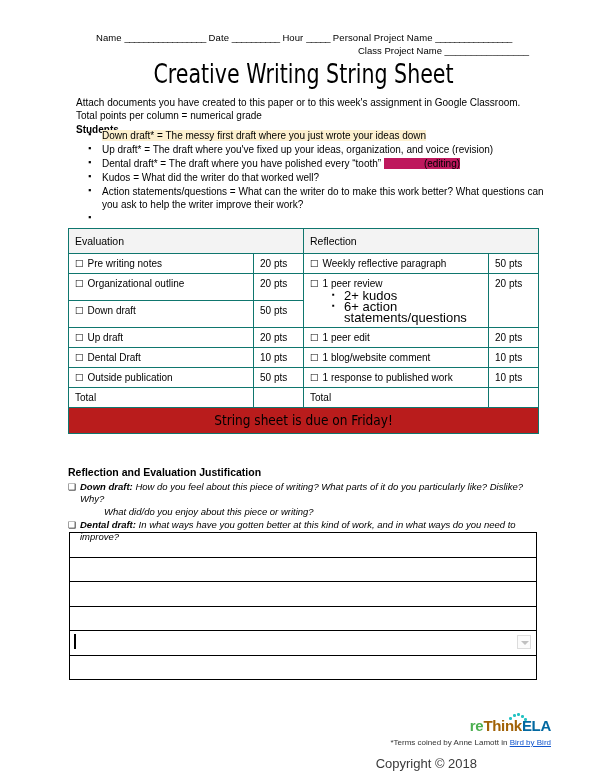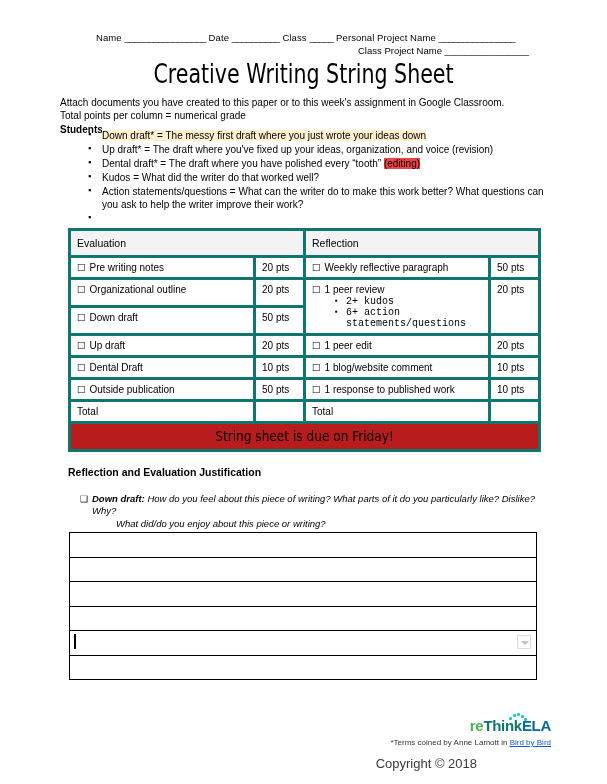--- a/index.html
+++ b/index.html
@@ -54,21 +54,21 @@
     line-height: 30px;
     font-family: "Liberation Sans Narrow", "DejaVu Sans Condensed", "Liberation Sans", sans-serif;
     transform: scaleX(0.88);
     transform-origin: center top;
     letter-spacing: 0px;
   }
 
   
   .intro {
     position: absolute;
-    left: 60px;
+    left: 76px;
     top: 96px;
     width: 478px;
     font-size: 10px;
     line-height: 13.4px;
   }
   .intro .strong { font-weight: bold; }
 
   .bullets {
     position: absolute;
     left: 68px;
@@ -86,35 +86,35 @@
     margin: 0 0 0.5px 0;
   }
   .bullets li::before {
     content: "\25AA";
     position: absolute;
     left: 20px;
     top: -1px;
     font-size: 9px;
   }
   .hl { background: #fdf0cf; text-align: center; }
-  .hl2 { background: #ef4444; }
+  .hl2 { background: #be185d; padding-left: 40px; }
   .bullets li.empty { height: 11px; }
 
   
   .sheet-table {
     position: absolute;
     left: 68px;
     top: 228px;
     width: 470px;
     border-collapse: collapse;
     font-size: 10px;
     table-layout: fixed;
   }
   .sheet-table td, .sheet-table th {
-    border: 3px solid #0f766e;
+    border: 1px solid #0f766e;
     padding: 4px 6px;
     vertical-align: top;
     font-weight: normal;
     text-align: left;
   }
   .sheet-table .hdr {
     background: #f3f3f3;
     font-size: 10.5px;
     padding-top: 6px;
     padding-bottom: 6px;
@@ -123,23 +123,22 @@
   .col-pts   { width: 50px; }
   .col-item2 { width: 185px; }
   .col-pts2  { width: 50px; }
   .pts-cell  { text-align: right; padding-right: 8px; white-space: nowrap; }
   .total-cell{ text-align: right; padding-right: 8px; }
   .cb { margin-right: 4px; font-size: 9.5px; }
   .sub-bullets {
     margin: 1px 0 0 0;
     padding: 0 0 0 22px;
     list-style: none;
-    font-size: 10px;
+    font-size: 13px;
     line-height: 11px;
-    font-family: Liberation Mono, monospace;
   }
   .sub-bullets li { position: relative; padding-left: 12px; }
   .sub-bullets li::before {
     content: "\25AA";
     position: absolute;
     left: 0; top: -1px;
     font-size: 8px;
   }
   .due-row td {
     background: #b91c1c;
@@ -157,21 +156,21 @@
     font-size: 10.5px;
     font-weight: bold;
   }
   .just-list {
     position: absolute;
     left: 68px;
     top: 481px;
     width: 475px;
     font-size: 9.5px;
     line-height: 12.4px;
-    margin: 12px;
+    margin: 0;
     padding: 0;
     list-style: none;
   }
   .just-list li {
     position: relative;
     padding-left: 12px;
     margin-bottom: 0.5px;
   }
   .just-list li::before {
     content: "\2751";
@@ -242,21 +241,21 @@
     position: absolute;
     right: 56px;
     top: 717px;
     font-size: 15px;
     font-weight: bold;
     font-family: "Liberation Sans", sans-serif;
     letter-spacing: -0.3px;
     white-space: nowrap;
   }
   .logo .re { color: #4caf50; }
-  .logo .think { color: #0f766e; }
+  .logo .think { color: #a16207; }
   .logo .ela { color: #0369a1; }
   .logo-dots {
     position: absolute;
     right: 78px;
     top: 713px;
     width: 22px;
     height: 7px;
   }
   .logo-dots i {
     position: absolute;
@@ -282,21 +281,21 @@
 </head>
 <body>
 
 <div class="page">
 
   <div class="name-line">
     <span>Name</span>
     <span class="rule">_________________</span>
     <span>Date</span>
     <span class="rule">__________</span>
-    <span>Class</span>
+    <span>Hour</span>
     <span class="rule">_____</span>
     <span>Personal Project Name</span>
     <span class="rule">________________</span>
   </div>
   <div class="class-line">
     <span>Class Project Name</span>
     <span class="rule">________________</span>
   </div>
 
   <div class="doc-title">Creative Writing String Sheet</div>
@@ -375,20 +374,21 @@
         </tr>
         <tr class="due-row">
           <td colspan="4">String sheet is due on Friday!</td>
         </tr>
       </tbody>
   </table>
 
   <div class="just-head">Reflection and Evaluation Justification</div>
   <ul class="just-list" id="justification-list">
       <li><span class="lbl">Down draft:</span><span class="q"> How do you feel about this piece of writing? What parts of it do you particularly like? Dislike? Why?</span><span class="cont">What did/do you enjoy about this piece or writing?</span></li>
+      <li><span class="lbl">Dental draft:</span><span class="q"> In what ways have you gotten better at this kind of work, and in what ways do you need to improve?</span></li>
     </ul>
 
   <div class="lines-box" id="lines-box">
       <div class="line-row"></div>
       <div class="line-row"></div>
       <div class="line-row"></div>
       <div class="line-row"></div>
       <div class="line-row">
         <span class="caret"></span>
         <span class="mini-dropdown"></span>

